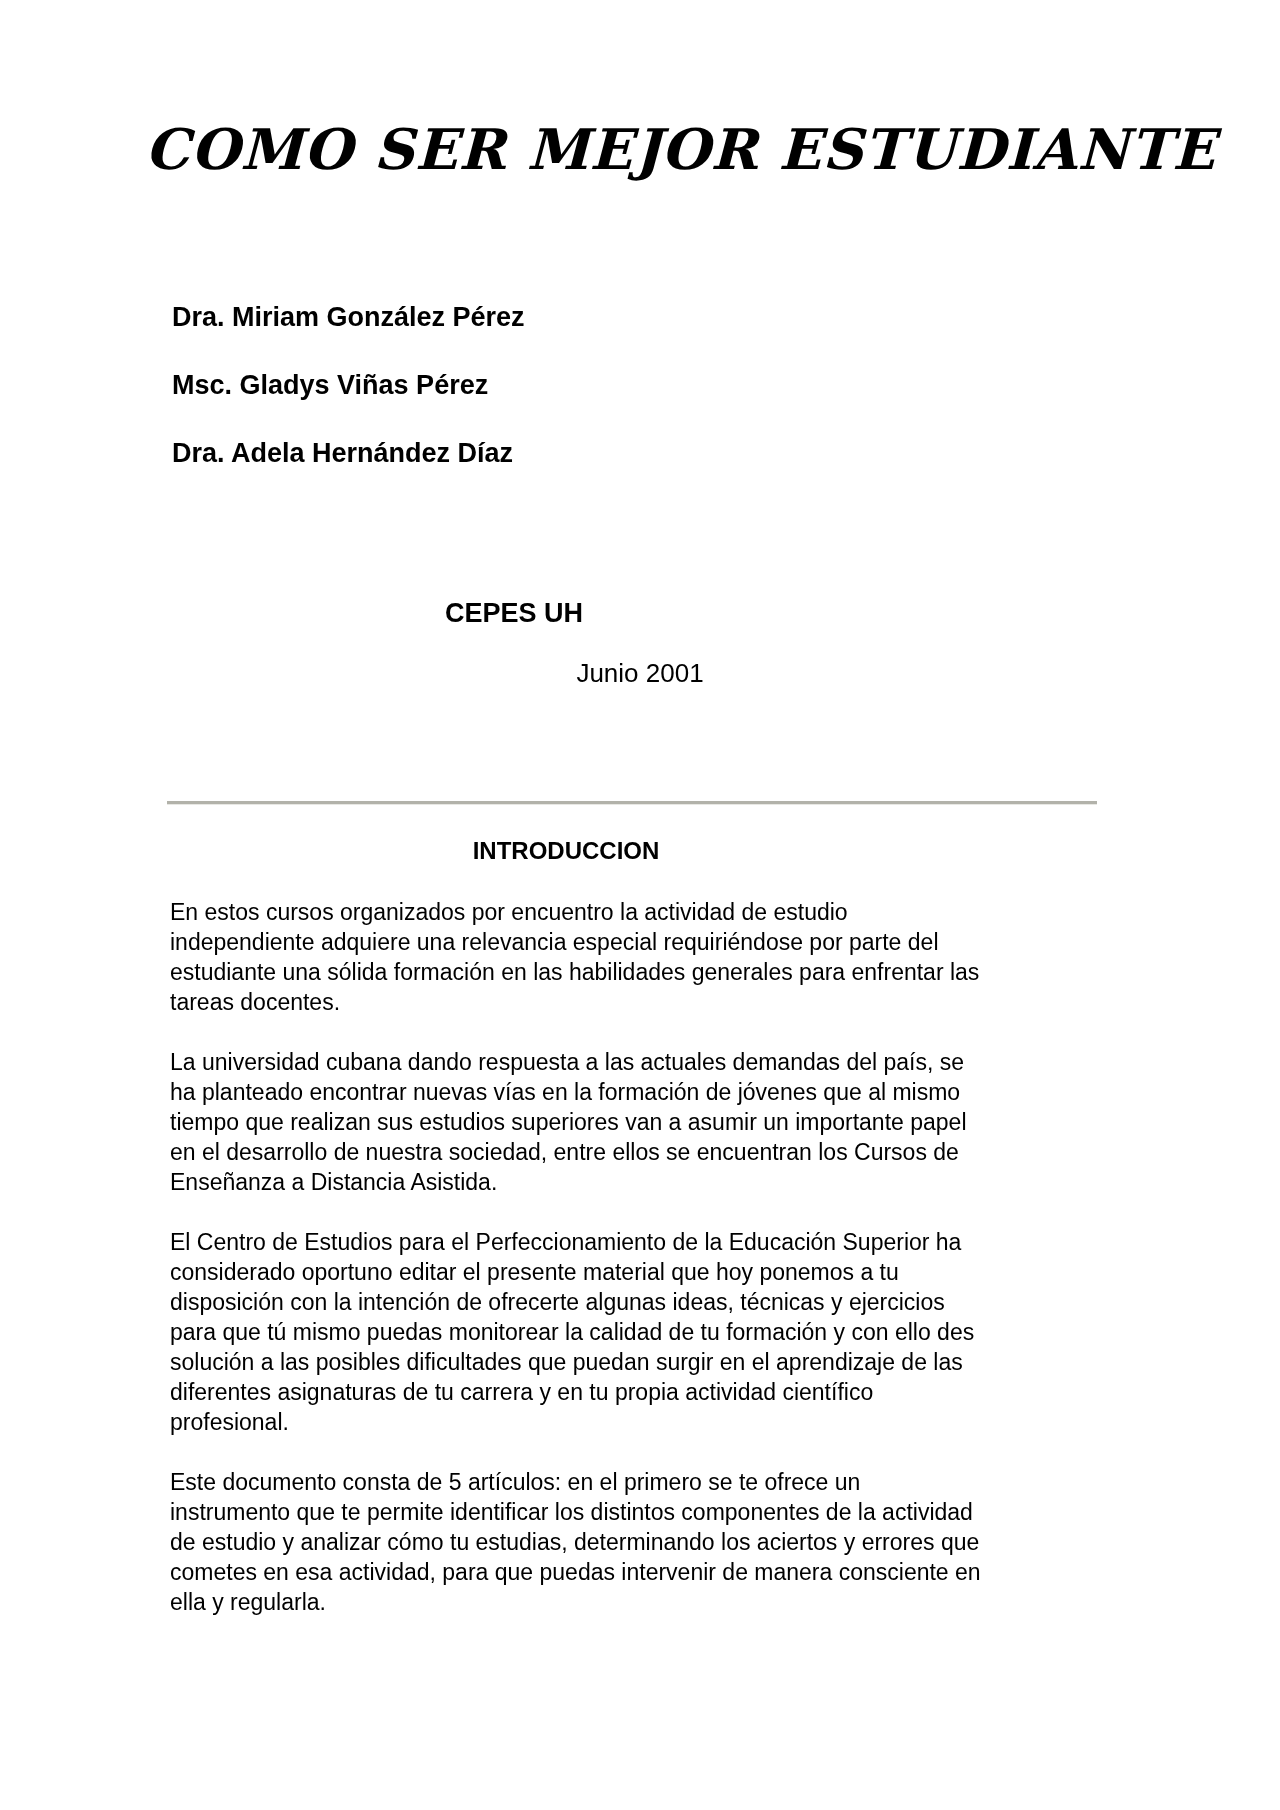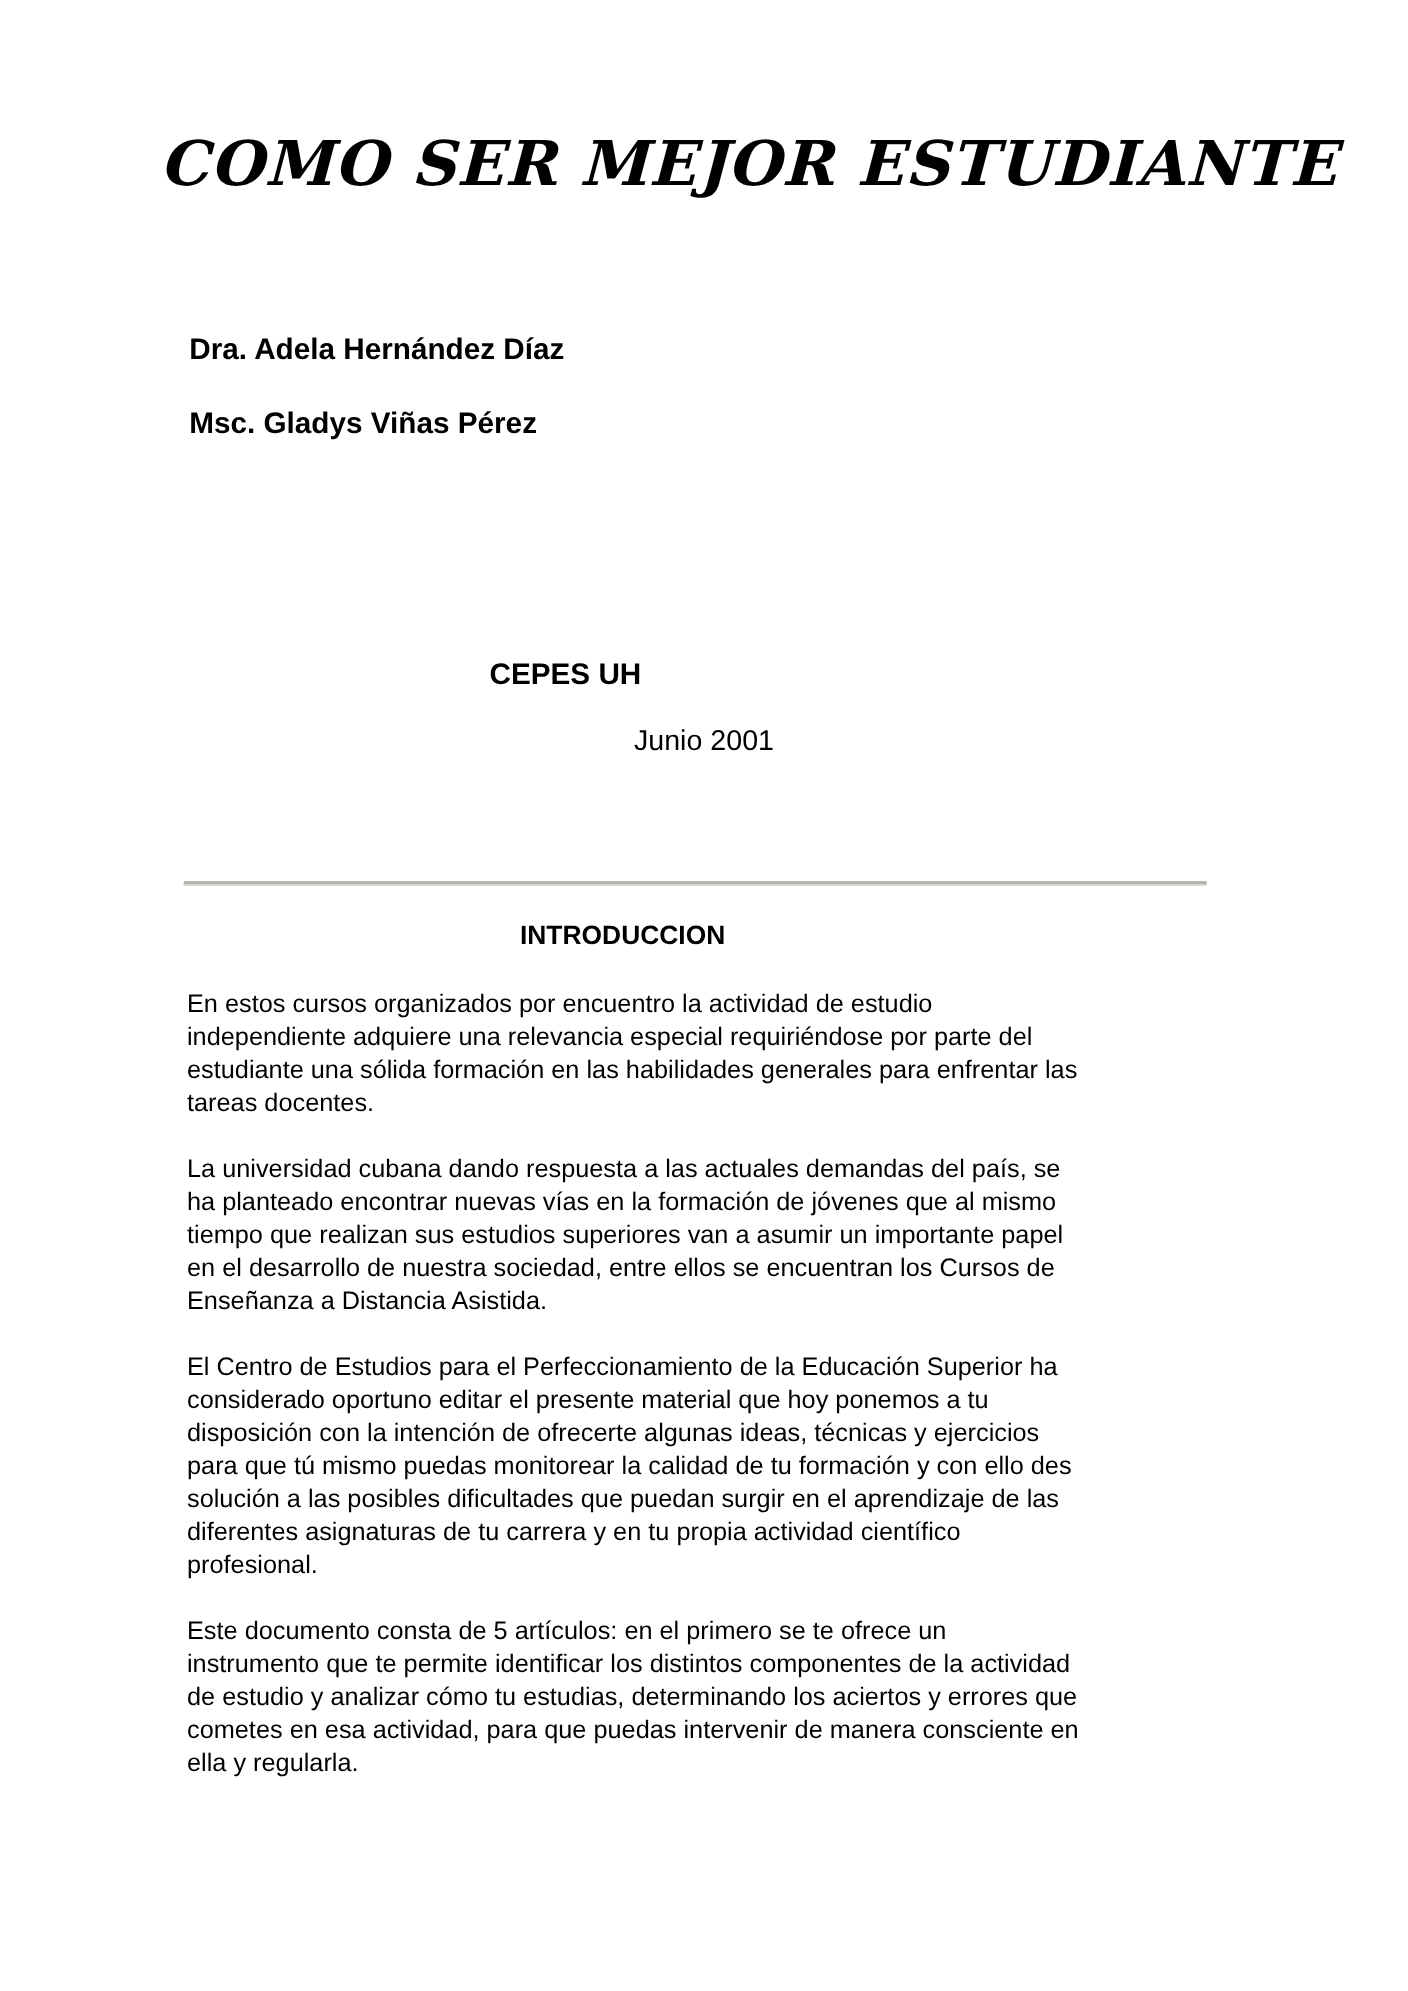--- a/index.html
+++ b/index.html
@@ -95,22 +95,23 @@
   }
 </style>
 </head>
 <body>
 
 <div class="page">
 
   <div class="doc-title">COMO SER MEJOR ESTUDIANTE</div>
 
   <div class="authors">
+    <div class="author-line">Dra. Miriam González Pérez</div>
+    <div class="author-line">Msc. Gladys Viñas Pérez</div>
     <div class="author-line">Dra. Adela Hernández Díaz</div>
-    <div class="author-line">Msc. Gladys Viñas Pérez</div>
   </div>
 
   <div class="institution">CEPES UH</div>
 
   <div class="pub-date">Junio 2001</div>
 
   <div class="divider"></div>
 
   <div class="section-heading">INTRODUCCION</div>
 

